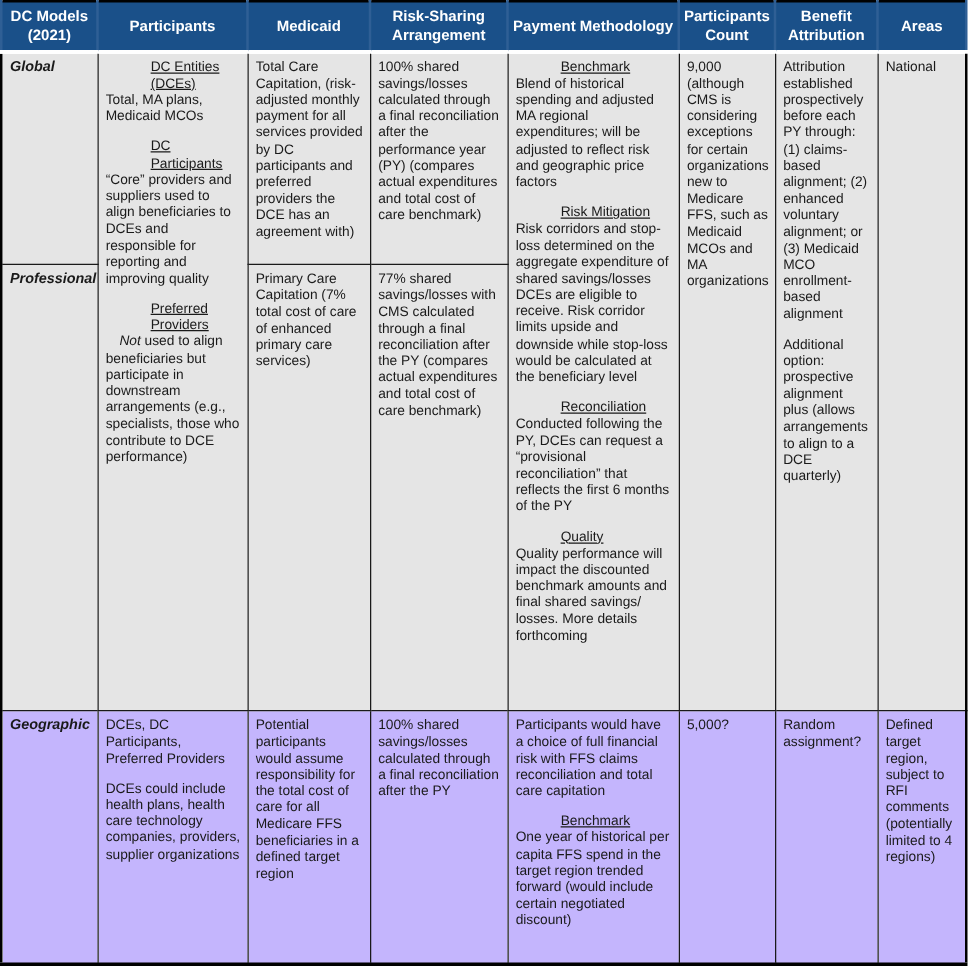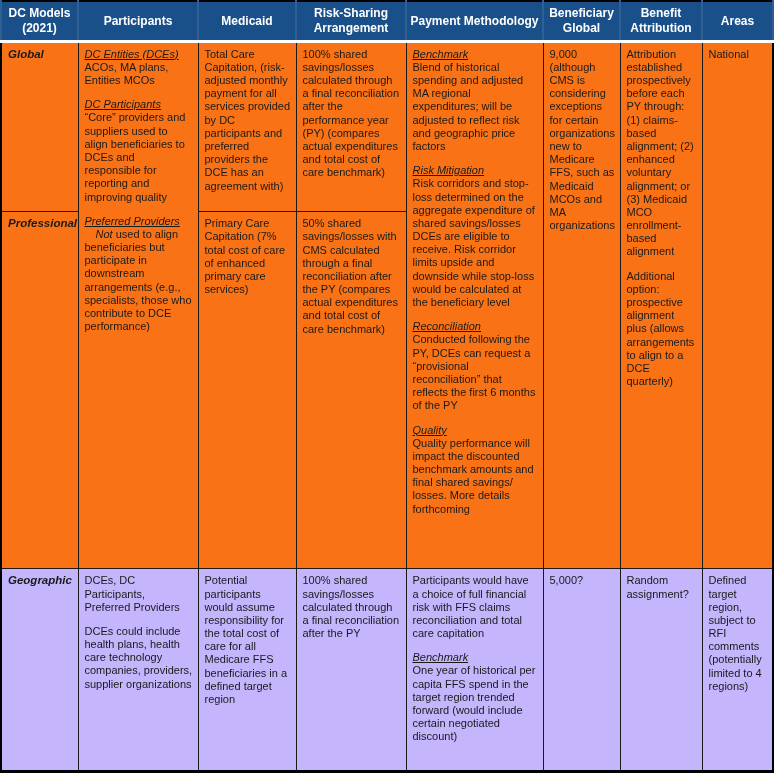--- a/index.html
+++ b/index.html
@@ -26,30 +26,30 @@
     border-left: 2px solid #2f5f95;
     border-right: 2px solid #2f5f95;
     border-top: none;
     border-bottom: 3px solid #ffffff;
   }
   td {
     border: 1px solid #1a1a1a;
     vertical-align: top; text-align: left;
     padding: 5px 5px 5px 6px;
     font-size: 11px; line-height: 1.2;
-    background: #f97316;
+    background: #e5e5e5;
     overflow: hidden;
   }
   tr.geo-row td { background: #c4b5fd; }
 
   td.rowlabel { font-weight: bold; font-style: italic; font-size: 11.5px; }
 
   p.blk { margin: 0 0 11px 0; }
   p.blk:last-child { margin-bottom: 0; }
-  .ihead { display: block; font-style: italic; text-decoration: underline; }
+  .ihead { display: block; text-decoration: underline; margin-left: 36px; }
   .em { font-style: italic; padding-left: 11px; }
 
   tr.hdr-row   { height: 40px; }
   tr.row-global { height: 170px; }
   tr.row-professional { height: 356px; }
   tr.row-geographic { height: 202px; }
 </style>
 </head>
 <body>
 
@@ -66,32 +66,32 @@
         <col class="c8">
     </colgroup>
 
     <tbody>
         <tr class="hdr-row">
       <th>DC Models (2021)</th>
       <th>Participants</th>
       <th>Medicaid</th>
       <th>Risk-Sharing Arrangement</th>
       <th>Payment Methodology</th>
-      <th>Beneficiary Global</th>
+      <th>Participants Count</th>
       <th>Benefit Attribution</th>
       <th>Areas</th>
     </tr>
 
     <tr class="row-global">
       <td class="rowlabel">Global</td>
 
       <td rowspan="2">
         <p class="blk">
           <span class="ihead">DC Entities (DCEs)</span>
-          <span>ACOs, MA plans, Entities MCOs</span>
+          <span>Total, MA plans, Medicaid MCOs</span>
         </p>
         <p class="blk">
           <span class="ihead">DC Participants</span>
           <span>“Core” providers and suppliers used to align beneficiaries to DCEs and responsible for reporting and improving quality</span>
         </p>
         <p class="blk">
           <span class="ihead">Preferred Providers</span>
           <span class="em">Not</span><span> used to align beneficiaries but participate in downstream arrangements (e.g., specialists, those who contribute to DCE performance)</span>
         </p>
       </td>
@@ -136,21 +136,21 @@
         <p class="blk">National</p>
       </td>
     </tr>
 
     <tr class="row-professional">
       <td class="rowlabel">Professional</td>
       <td>
         <p class="blk">Primary Care Capitation (7% total cost of care of enhanced primary care services)</p>
       </td>
       <td>
-        <p class="blk">50% shared savings/losses with CMS calculated through a final reconciliation after the PY (compares actual expenditures and total cost of care benchmark)</p>
+        <p class="blk">77% shared savings/losses with CMS calculated through a final reconciliation after the PY (compares actual expenditures and total cost of care benchmark)</p>
       </td>
     </tr>
 
     <tr class="geo-row row-geographic">
       <td class="rowlabel">Geographic</td>
 
       <td>
         <p class="blk">DCEs, DC Participants, Preferred Providers</p>
         <p class="blk">DCEs could include health plans, health care technology companies, providers, supplier organizations</p>
       </td>

